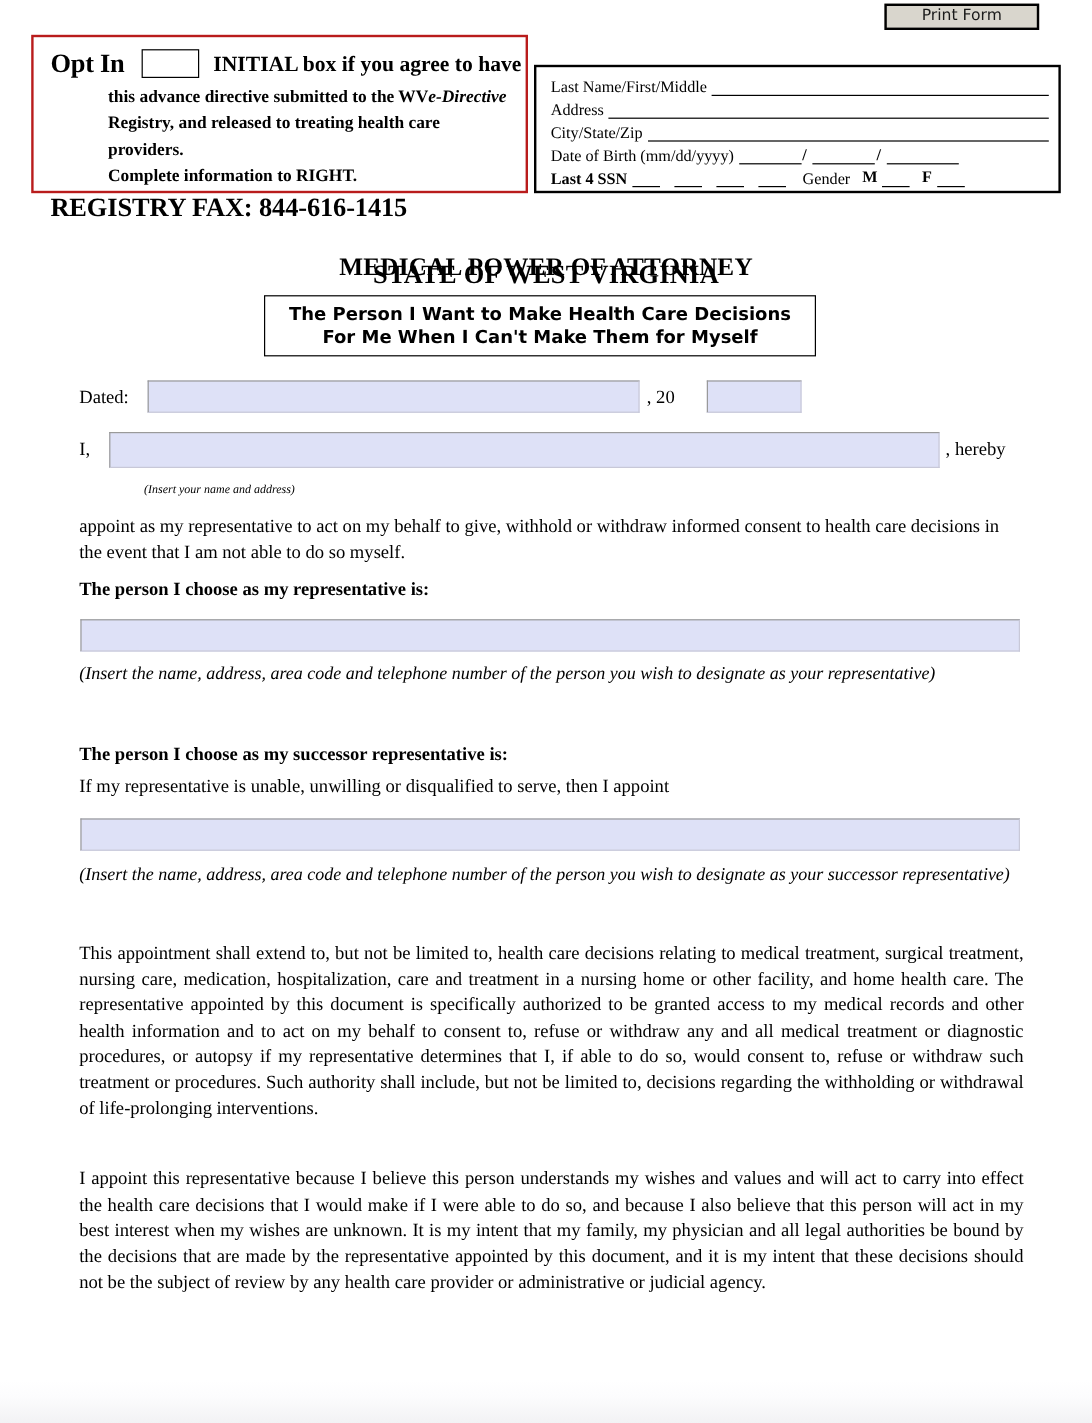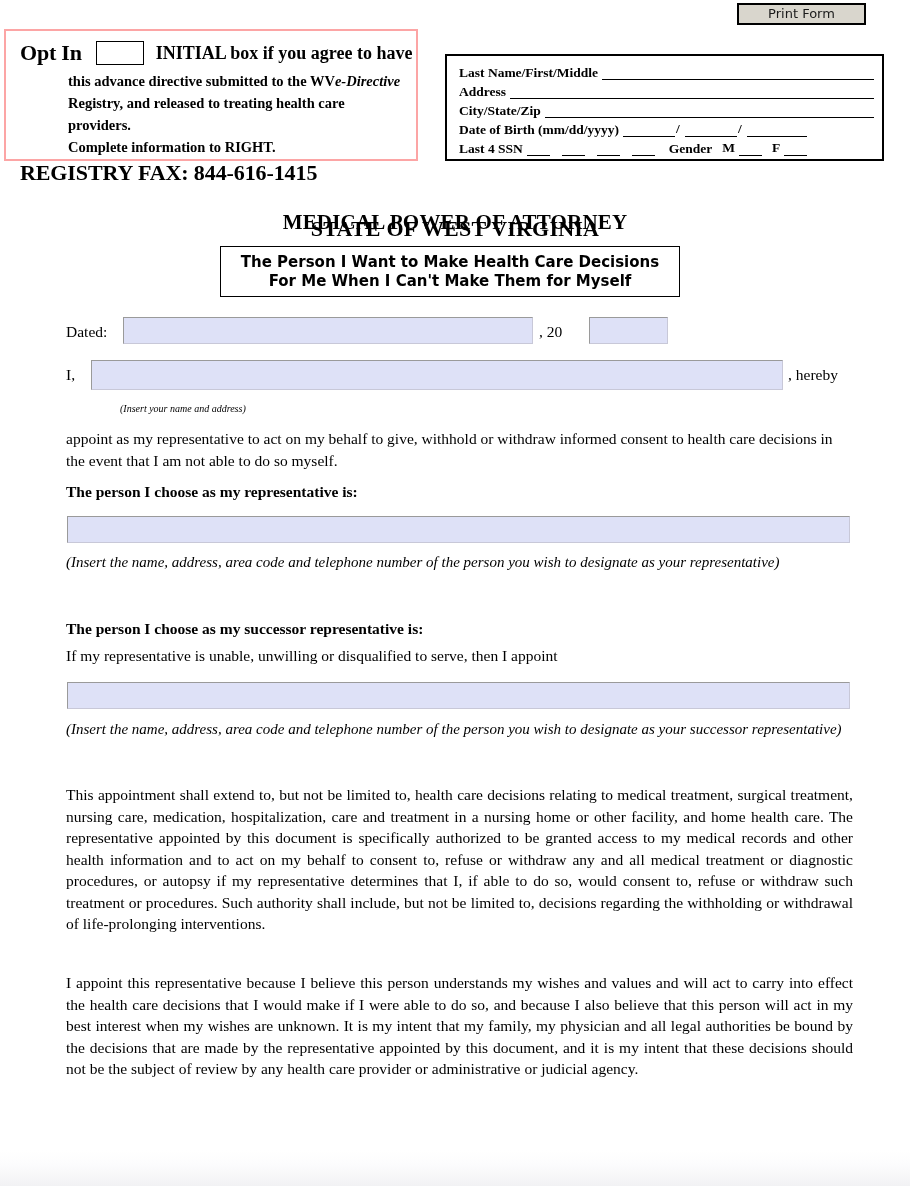--- a/index.html
+++ b/index.html
@@ -48,25 +48,25 @@
     line-height: 18px;
     text-align: center;
     color: #1a1a1a;
     cursor: pointer;
     padding: 0;
   }
 
   
   .optin-box {
     position: absolute;
-    left: 4px;
+    left: 26px;
     top: 29px;
     width: 414px;
     height: 132px;
-    border: 2px solid #fca5a5;
+    border: 2px solid #b91c1c;
     box-sizing: border-box;
     padding: 6px 9px 4px 14px;
   }
   .optin-line1 {
     display: flex;
     align-items: center;
     height: 32px;
   }
   .optin-title {
     font-weight: bold;
@@ -118,21 +118,21 @@
     box-sizing: border-box;
     padding: 5px 8px 3px 12px;
   }
   .pt-row {
     display: flex;
     align-items: flex-end;
     height: 19px;
     white-space: nowrap;
   }
   .pt-label {
-    font-weight: bold;
+    font-weight: normal;
     font-size: 13.5px;
     line-height: 15px;
   }
   .pt-label-reg {
     font-weight: bold;
     font-size: 13.5px;
     line-height: 15px;
   }
   .rule {
     border-bottom: 1.5px solid #000000;

